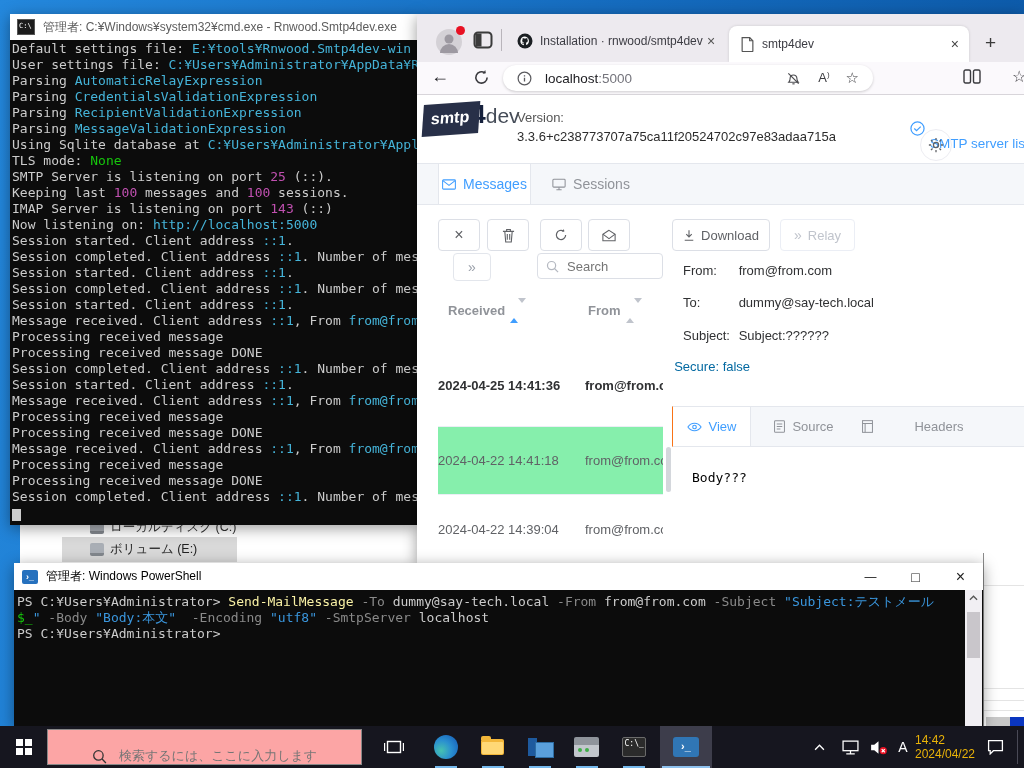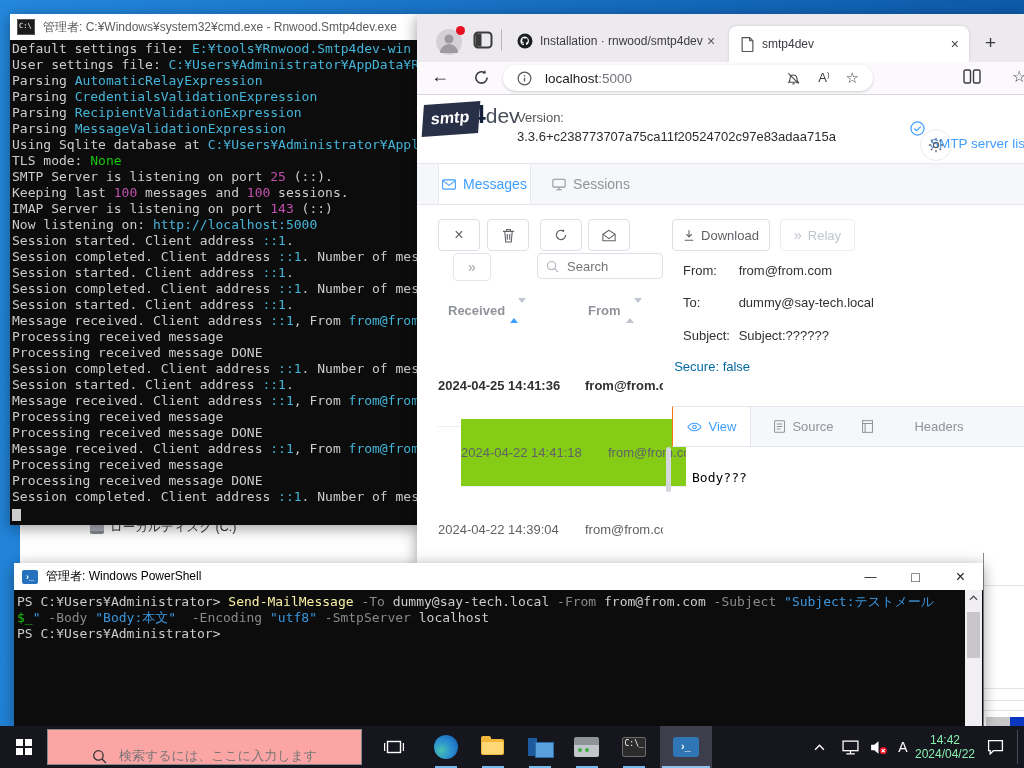--- a/index.html
+++ b/index.html
@@ -52,20 +52,24 @@
   .folder:after{content:"";position:absolute;left:1px;top:3px;width:21px;height:12px;background:#ffd876;border-radius:1px;}
 </style>
 </head>
 <body>
 
 <div id="screen">
 
   <div class="win" style="left:20px;top:517px;width:397px;height:46px;z-index:1;box-shadow:none;">
     <div class="abs" style="left:70px;top:4px;width:14px;height:10px;background:#a9aeb5;border-radius:2px;border-bottom:3px solid #82878d;"></div>
     <div class="abs" style="left:90px;top:2px;font-size:12.5px;color:#333;white-space:nowrap;">ローカルディスク (C:)</div>
+    <div class="abs" style="left:42px;top:20px;width:175px;height:25px;background:#d9d9d9;display:flex;align-items:center;">
+      <span style="margin-left:28px;width:14px;height:10px;background:#a9aeb5;border-radius:2px;border-bottom:3px solid #82878d;display:inline-block;"></span>
+      <span style="margin-left:6px;font-size:12.5px;color:#222;white-space:nowrap;">ボリューム (E:)</span>
+    </div>
   </div>
 
   <div class="win" style="left:10px;top:14px;width:407px;height:511px;z-index:2;">
     <div class="titlebar" style="height:26px;">
       <span style="margin-left:7px;width:15px;height:14px;background:#1c1c1c;border:1px solid #555;color:#fff;font-size:7px;font-family:'DejaVu Sans Mono',monospace;line-height:13px;text-align:left;padding-left:1px;">C:\</span>
       <span style="margin-left:8px;color:#5c5c5c;white-space:nowrap;overflow:hidden;">管理者: C:¥Windows¥system32¥cmd.exe - Rnwood.Smtp4dev.exe</span>
     </div>
     <div class="console" style="position:absolute;left:0;top:26px;width:407px;height:485px;padding:1px 0 0 2px;box-sizing:border-box;"><div><span>Default settings file: </span><span class="c-cyan">E:¥tools¥Rnwood.Smtp4dev-win</span></div><div><span>User settings file: </span><span class="c-cyan">C:¥Users¥Administrator¥AppData¥R</span></div><div><span>Parsing </span><span class="c-cyan">AutomaticRelayExpression</span></div><div><span>Parsing </span><span class="c-cyan">CredentialsValidationExpression</span></div><div><span>Parsing </span><span class="c-cyan">RecipientValidationExpression</span></div><div><span>Parsing </span><span class="c-cyan">MessageValidationExpression</span></div><div><span>Using Sqlite database at </span><span class="c-cyan">C:¥Users¥Administrator¥Appl</span></div><div><span>TLS mode: </span><span class="c-green">None</span></div><div><span>SMTP Server is listening on port </span><span class="c-magenta">25</span><span> (::).</span></div><div><span>Keeping last </span><span class="c-magenta">100</span><span> messages and </span><span class="c-magenta">100</span><span> sessions.</span></div><div><span>IMAP Server is listening on port </span><span class="c-magenta">143</span><span> (::)</span></div><div><span>Now listening on: </span><span class="c-cyan">http://localhost:5000</span></div><div><span>Session started. Client address </span><span class="c-cyan">::1</span><span>.</span></div><div><span>Session completed. Client address </span><span class="c-cyan">::1</span><span>. Number of mes</span></div><div><span>Session started. Client address </span><span class="c-cyan">::1</span><span>.</span></div><div><span>Session completed. Client address </span><span class="c-cyan">::1</span><span>. Number of mes</span></div><div><span>Session started. Client address </span><span class="c-cyan">::1</span><span>.</span></div><div><span>Message received. Client address </span><span class="c-cyan">::1</span><span>, From </span><span class="c-cyan">from@from</span></div><div><span>Processing received message</span></div><div><span>Processing received message DONE</span></div><div><span>Session completed. Client address </span><span class="c-cyan">::1</span><span>. Number of mes</span></div><div><span>Session started. Client address </span><span class="c-cyan">::1</span><span>.</span></div><div><span>Message received. Client address </span><span class="c-cyan">::1</span><span>, From </span><span class="c-cyan">from@from</span></div><div><span>Processing received message</span></div><div><span>Processing received message DONE</span></div><div><span>Message received. Client address </span><span class="c-cyan">::1</span><span>, From </span><span class="c-cyan">from@from</span></div><div><span>Processing received message</span></div><div><span>Processing received message DONE</span></div><div><span>Session completed. Client address </span><span class="c-cyan">::1</span><span>. Number of mes</span></div></div>
     <div class="cursorblock abs" style="left:2px;top:493px;"></div>
   </div>
@@ -239,21 +243,21 @@
       </div>
       <div class="abs" style="left:171px;top:208px;display:flex;align-items:center;gap:5px;font-size:13px;font-weight:bold;color:#909399;">
         <span>From</span>
         <span><span class="caret up"></span><span class="caret down"></span></span>
       </div>
 
       <div class="mrow" style="top:249px;height:83px;font-weight:bold;color:#303133;">
         <span class="d">2024-04-25 14:41:36</span>
         <span class="f">from@from.c</span>
       </div>
-      <div class="mrow" style="top:324px;height:68px;background:#84cc16;margin-left:23px;">
+      <div class="mrow" style="top:332px;height:68px;background:#86efac;">
         <span class="d">2024-04-22 14:41:18</span>
         <span class="f">from@from.co</span>
       </div>
       <div class="mrow" style="top:400px;height:69px;border-bottom:none;">
         <span class="d">2024-04-22 14:39:04</span>
         <span class="f">from@from.co</span>
       </div>
       <div class="abs" style="left:249px;top:352px;width:5px;height:45px;background:#d4d7dc;border-radius:3px;"></div>
 
       <div class="abs" style="left:266px;top:168px;font-size:13px;color:#303133;">
@@ -399,21 +403,21 @@
       <svg width="19" height="15" viewBox="0 0 18 14">
         <path d="M2 4.5h3L9 1v12L5 9.5H2z" fill="#fff"></path>
         <circle cx="13.5" cy="10" r="3.4" fill="#e81123"></circle>
         <path d="M12 8.5l3 3M15 8.5l-3 3" stroke="#fff" stroke-width="1.1"></path>
         </svg>
     </div>
     <div class="tbicon" style="left:892px;width:22px;">
       <span style="color:#fff;font-size:14px;">A</span>
     </div>
     <div class="tbicon" style="left:916px;width:58px;">
-      <div style="text-align:center;color:#86efac;font-size:12px;line-height:14px;">
+      <div style="color:#eab308;font-size:12px;line-height:14px;">
         <div>14:42</div>
         <div>2024/04/22</div>
       </div>
     </div>
     <div class="tbicon" style="left:976px;width:38px;">
       <svg width="17" height="16" viewBox="0 0 16 15">
         <path d="M1.5 1.5h13v9.5H6l-3 3v-3H1.5z" fill="none" stroke="#fff" stroke-width="1.2"></path>
         </svg>
     </div>
     <div class="abs" style="left:1017px;top:4px;width:1px;height:34px;background:#4a4a56;"></div>

